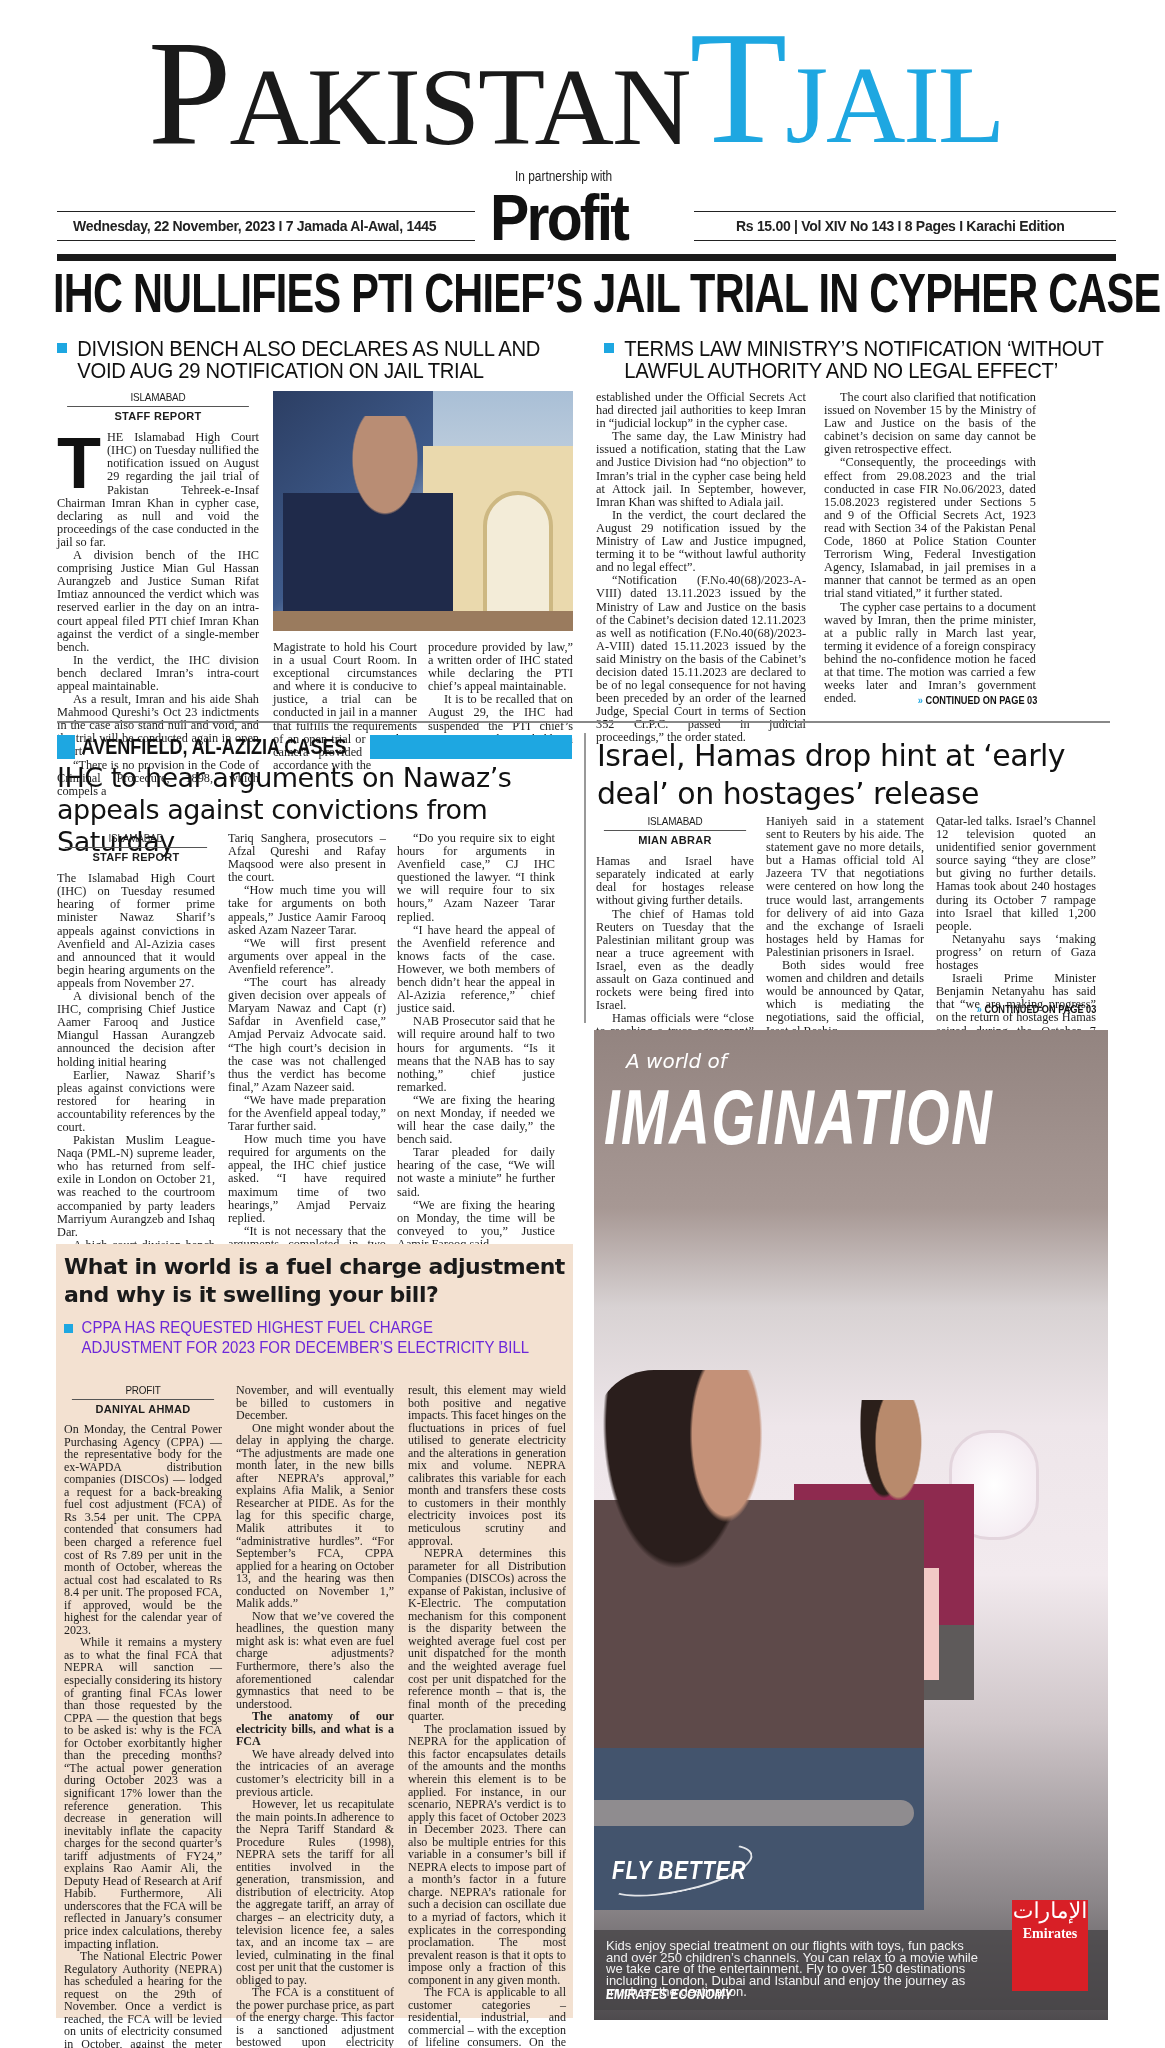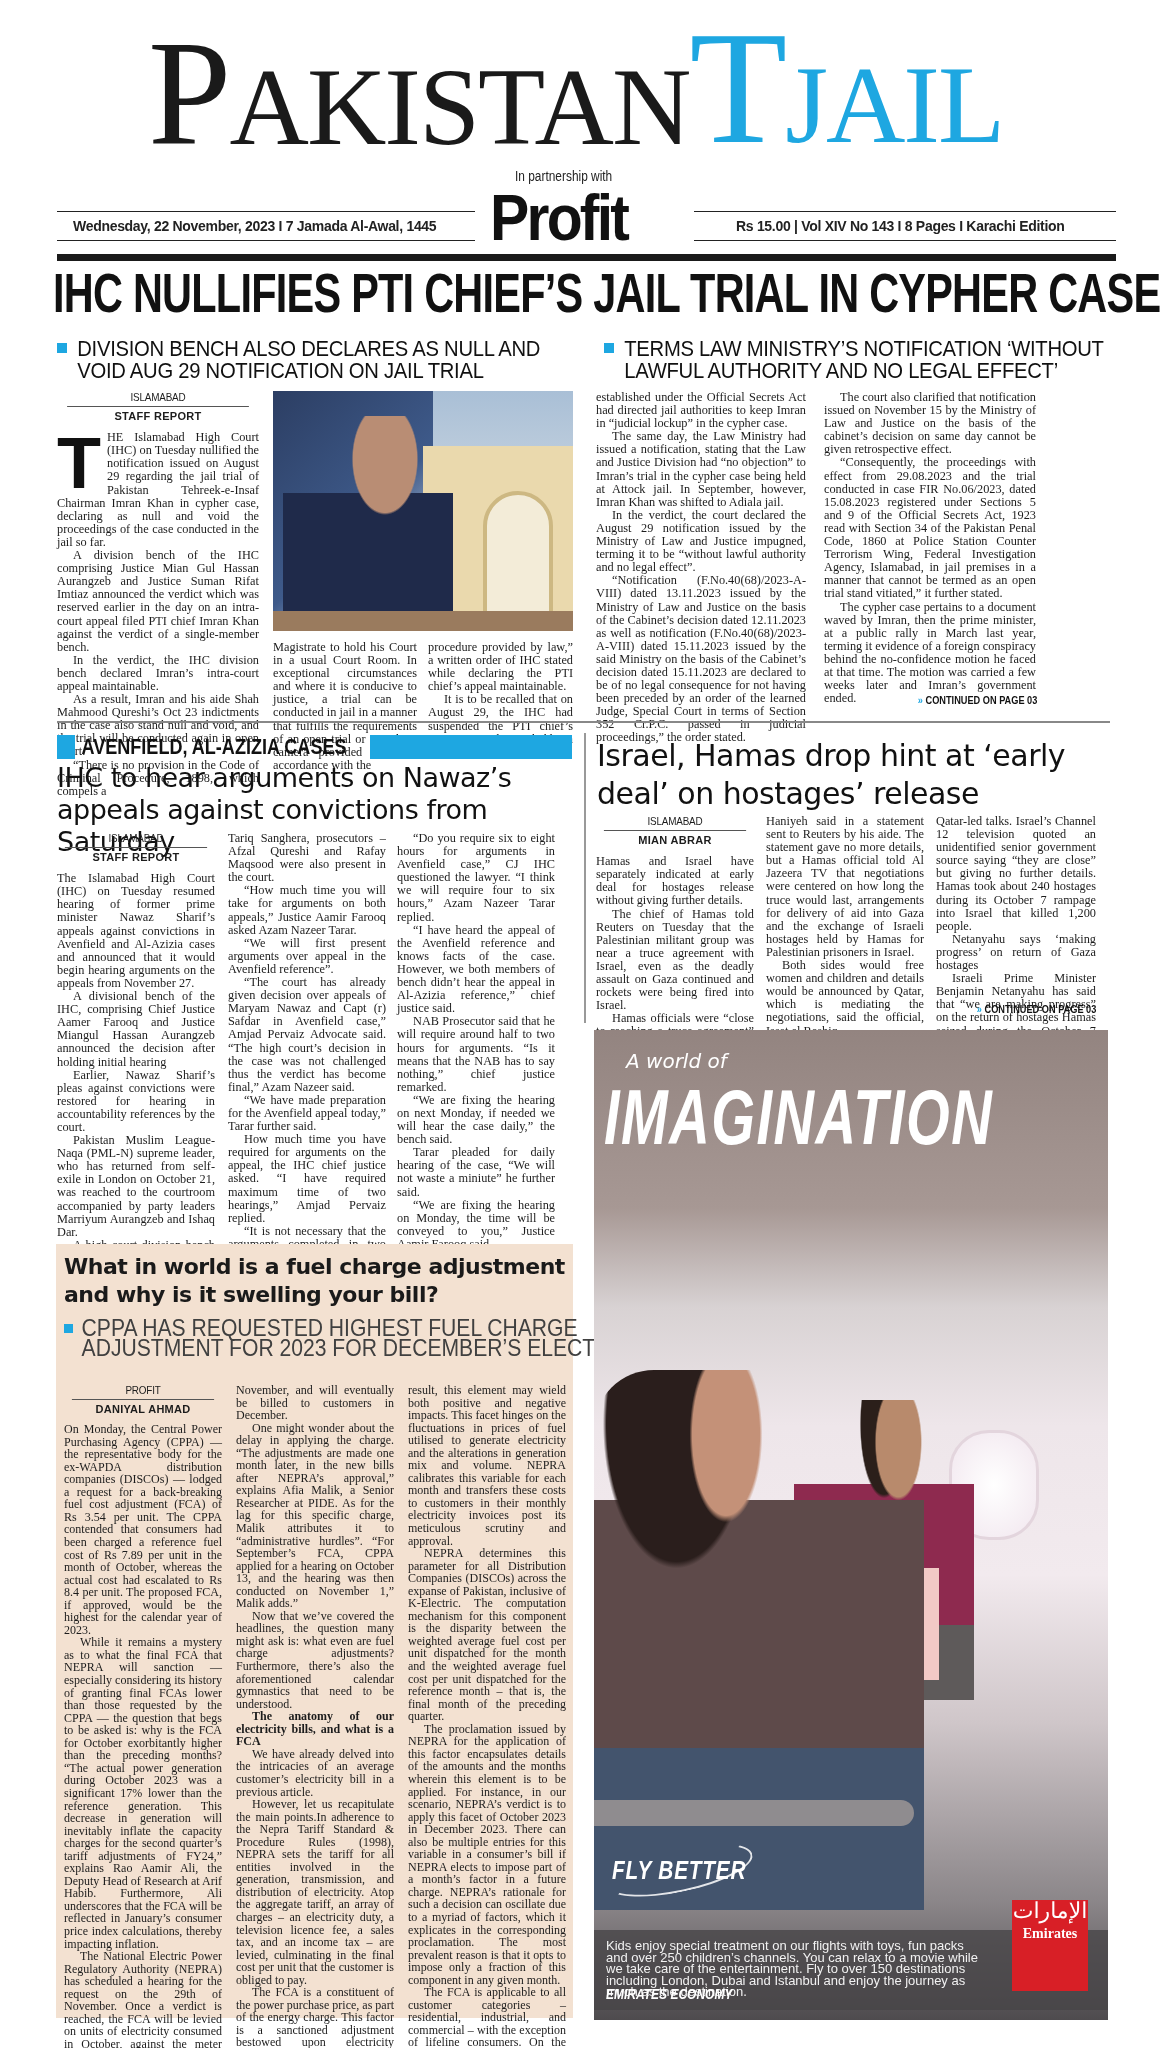--- a/index.html
+++ b/index.html
@@ -55,21 +55,21 @@
   .kicker .lead { width: 18px; height: 24px; background: #1ea7e1; }
   .kicker .label { font-family: "Liberation Sans", sans-serif; font-weight: bold; font-size: 22px; color: #111; padding: 0 8px; white-space: nowrap; transform: scaleX(0.82); transform-origin: left; margin-right: -48px; }
   .kicker .fill { flex: 1; height: 24px; background: #1ea7e1; margin-left: 4px; }
   .hed2 { position: absolute; font-family: "DejaVu Sans", sans-serif; font-weight: normal; color: #111; letter-spacing: -0.5px; }
   .hed-nawaz { left: 57px; top: 762px; width: 520px; font-size: 27px; line-height: 32px; }
   .hed-israel { left: 597px; top: 737px; width: 520px; font-size: 30px; line-height: 38px; }
 
   
   .fuel-box { position: absolute; left: 56px; top: 1244px; width: 517px; height: 774px; background: #f3e1d1; }
   .hed-fuel { position: absolute; left: 64px; top: 1253px; width: 505px; font-family: "DejaVu Sans", sans-serif; font-weight: bold; font-size: 22px; line-height: 28px; color: #1a1a1a; letter-spacing: -0.5px; }
-  .deck-fuel { position: absolute; left: 64px; top: 1318px; width: 505px; font-family: "Liberation Sans", sans-serif; font-size: 24px; line-height: 20px; color: #404040; }
+  .deck-fuel { position: absolute; left: 64px; top: 1318px; width: 505px; font-family: "Liberation Sans", sans-serif; font-size: 17px; line-height: 20px; color: #6d28d9; }
   .deck-fuel .bullet { position: absolute; left: 0; top: 6px; width: 9px; height: 9px; background: #1ea7e1; }
   .deck-fuel .text { padding-left: 20px; transform: scaleX(0.88); transform-origin: left; white-space: nowrap; }
 
   
   .ad { position: absolute; left: 594px; top: 1030px; width: 514px; height: 990px; overflow: hidden; background: linear-gradient(180deg, #938480 0%, #a79894 18%, #d8d2d3 28%, #eee6ea 40%, #f2eaee 55%, #cfc6c9 70%, #8b8689 88%, #4e4b4e 100%); }
   .ad .tagline-1 { position: absolute; left: 32px; top: 12px; font-family: "DejaVu Sans", sans-serif; font-style: italic; font-size: 20px; color: #fff; margin-top: 7px; }
   .ad .tagline-2 { position: absolute; left: 10px; top: 42px; width: 500px; font-family: "Liberation Sans", sans-serif; font-weight: bold; font-style: italic; font-size: 78px; line-height: 90px; color: #fff; letter-spacing: 2px; transform: scaleX(0.72); transform-origin: left; white-space: nowrap; }
   .ad .window { position: absolute; left: 355px; top: 400px; width: 90px; height: 110px; border-radius: 40px; background: radial-gradient(#ffffff, #f1e6ee); border: 3px solid #e3d5dd; }
   .ad .woman { position: absolute; left: 0; top: 340px; width: 330px; height: 540px; background: radial-gradient(ellipse at 40% 12%, #c49178 0 12%, transparent 13%), radial-gradient(ellipse at 25% 10%, #2a1e1c 0 20%, transparent 21%), linear-gradient(180deg, transparent 0 24%, #5e4a4a 24% 70%, #43546d 70% 100%); border-radius: 60px 60px 0 0; }
   .ad .man { position: absolute; left: 200px; top: 370px; width: 180px; height: 300px; background: radial-gradient(ellipse at 58% 14%, #b88a6c 0 15%, transparent 16%), radial-gradient(ellipse at 50% 8%, #2b1f1a 0 18%, transparent 19%), linear-gradient(180deg, transparent 0 28%, #8e2a4f 28% 75%, #5e5a5a 75% 100%); border-radius: 50px 50px 0 0; }

